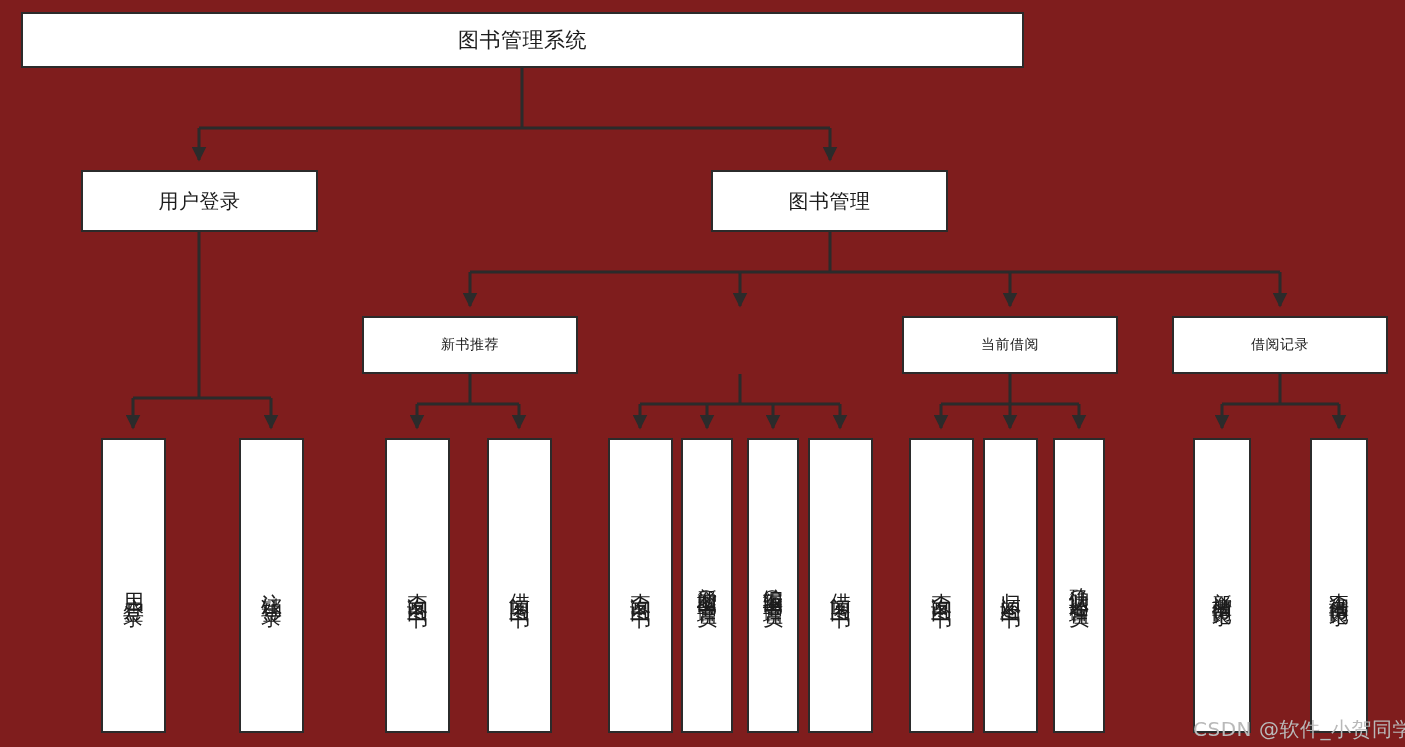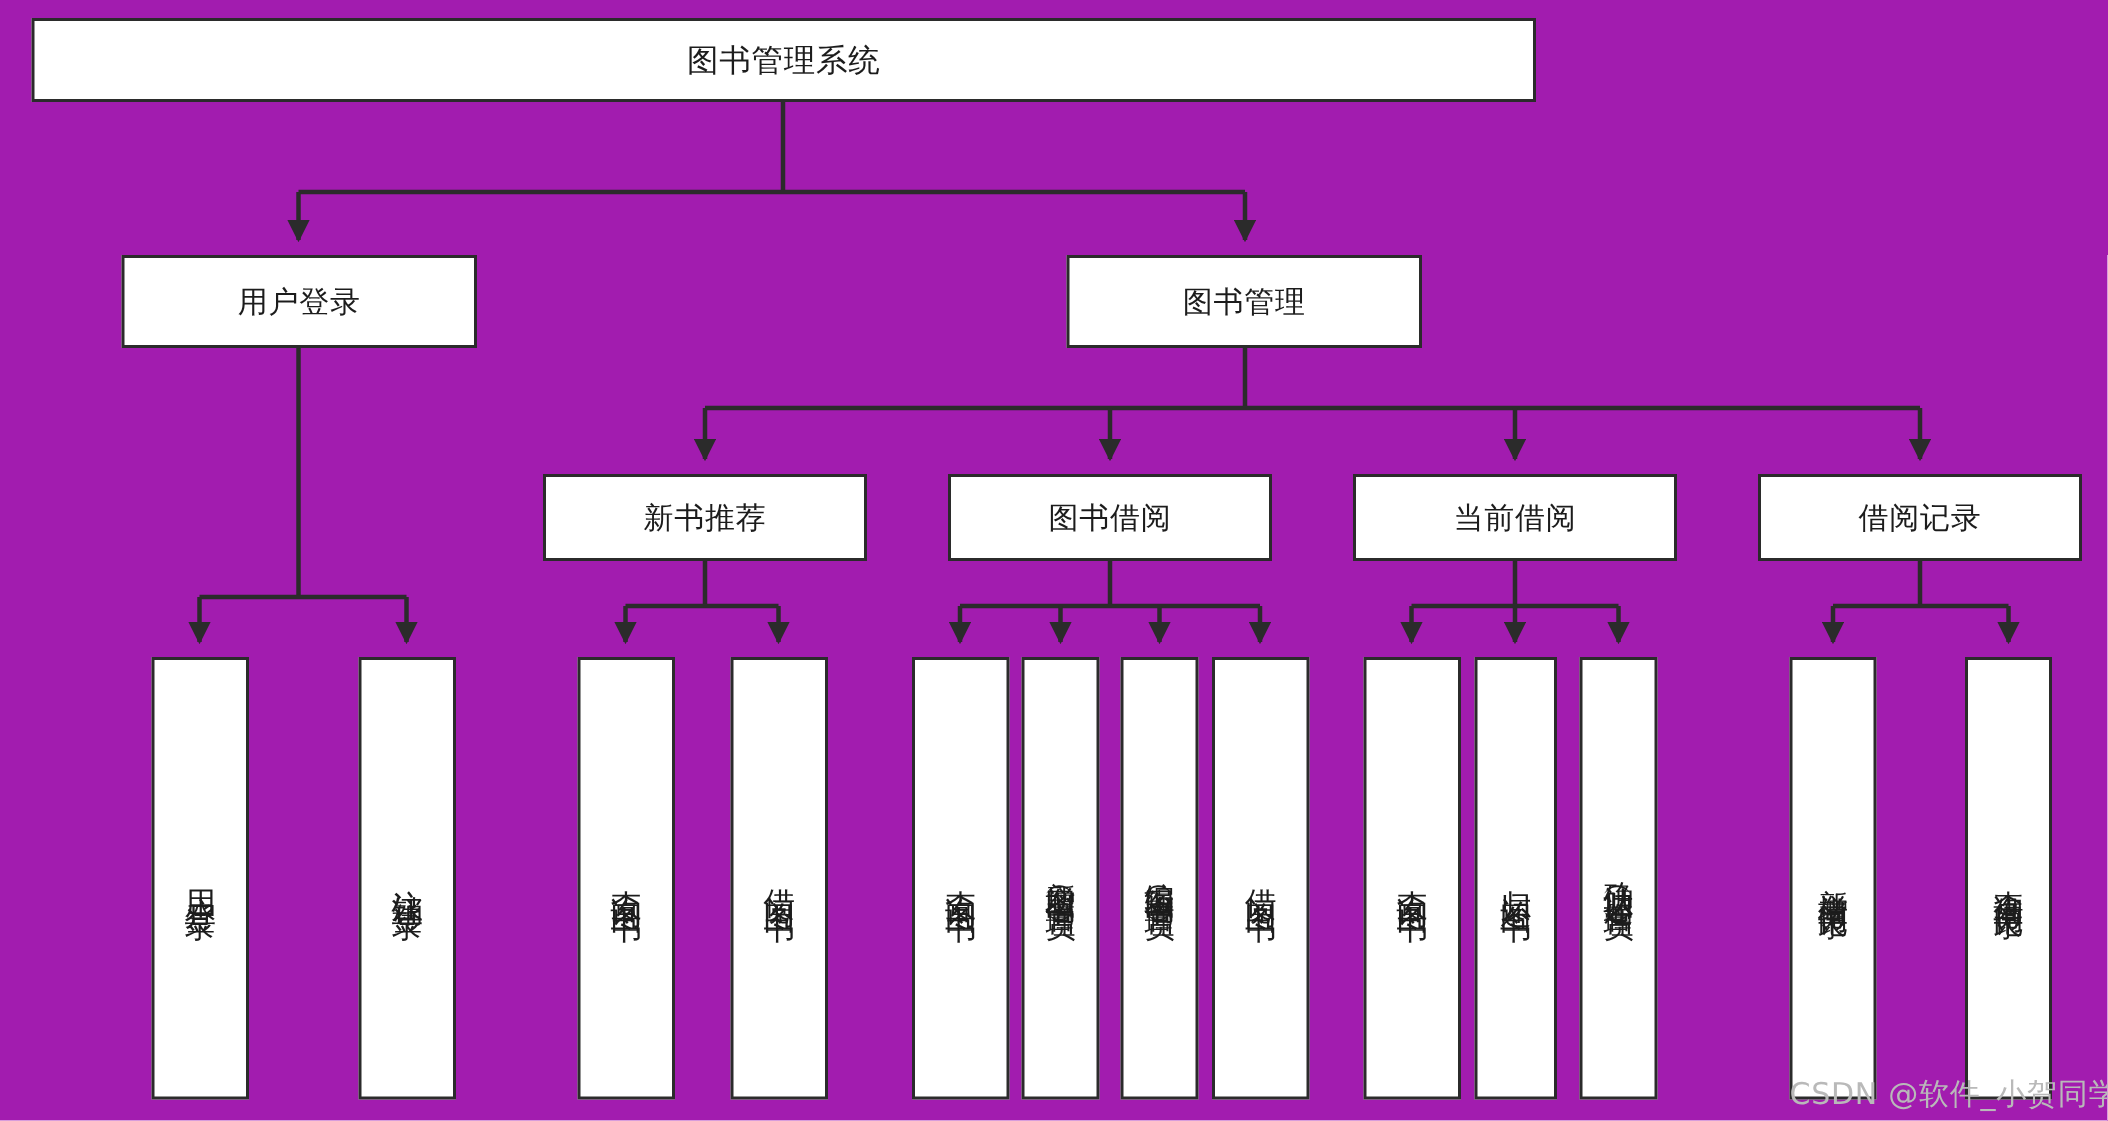--- a/index.html
+++ b/index.html
@@ -2,35 +2,35 @@
 <html><head>
 <meta charset="utf-8">
 <title>图书管理系统 功能结构图</title>
 <style>
   html,body{margin:0;padding:0;background:#ffffff;}
   body{
     width:1405px;height:747px;overflow:hidden;
     font-family:"DejaVu Sans","Liberation Sans",sans-serif;
     color:#1a1a1a;
   }
-  #diagram-root{position:relative;width:1405px;height:747px;background:#a21caf;}
+  #diagram-root{position:relative;width:1405px;height:747px;background:#7f1d1d;}
   svg.edges{position:absolute;left:0;top:0;width:1405px;height:747px;}
   .node{
     position:absolute;
     box-sizing:border-box;
     background:#ffffff;
     border:2.5px solid #2b2b2b;
     display:flex;align-items:center;justify-content:center;
     text-align:center;
     color:#1c1c1c;
   }
   .node-label{display:block;line-height:1.25;letter-spacing:0.5px;}
   .node.root .node-label{font-size:21px;}
   .node.lvl2 .node-label{font-size:20px;}
-  .node.lvl3 .node-label{font-size:20px;}
+  .node.lvl3 .node-label{font-size:14px;}
   
   .leaf{
     position:absolute;
     box-sizing:border-box;
     background:#ffffff;
     border:2.5px solid #2b2b2b;
     display:flex;align-items:center;justify-content:center;
     overflow:hidden;
   }
   .leaf .node-label{
@@ -114,23 +114,20 @@
   <div class="node lvl2" style="left:81px;top:170px;width:237px;height:62px;">
     <span class="node-label">用户登录</span>
   </div>
   <div class="node lvl2" style="left:711px;top:170px;width:237px;height:62px;align-items:center;">
     <span class="node-label">图书管理</span>
   </div>
 
   <div class="node lvl3" style="left:362px;top:316px;width:216px;height:58px;">
     <span class="node-label">新书推荐</span>
   </div>
-  <div class="node lvl3" style="left:632px;top:316px;width:216px;height:58px;">
-    <span class="node-label">图书借阅</span>
-  </div>
   <div class="node lvl3" style="left:1172px;top:316px;width:216px;height:58px;">
     <span class="node-label">借阅记录</span>
   </div>
   <div class="node lvl3" style="left:902px;top:316px;width:216px;height:58px;">
     <span class="node-label">当前借阅</span>
   </div>
 
   <div class="leaf" style="left:101px;top:438px;width:65px;height:295px;">
     <span class="node-label">用户登录</span>
   </div>

